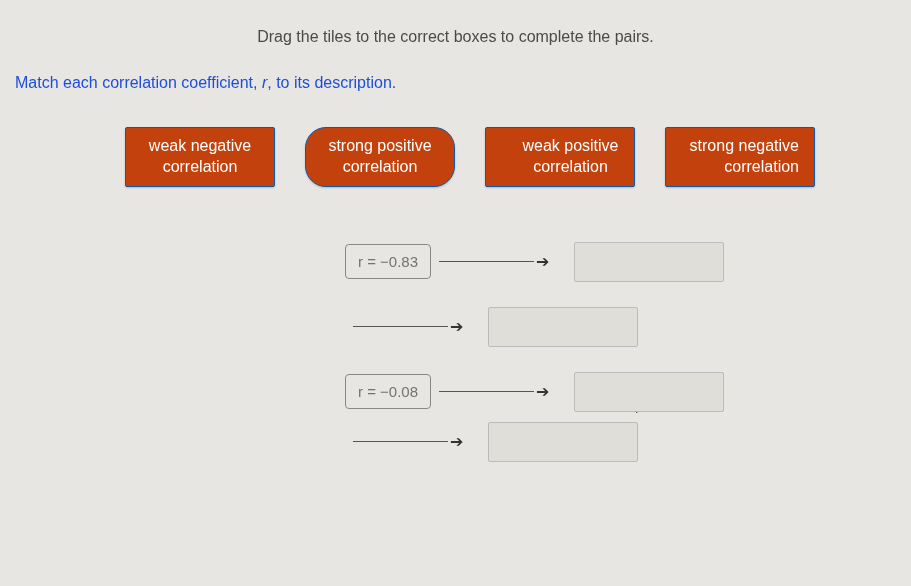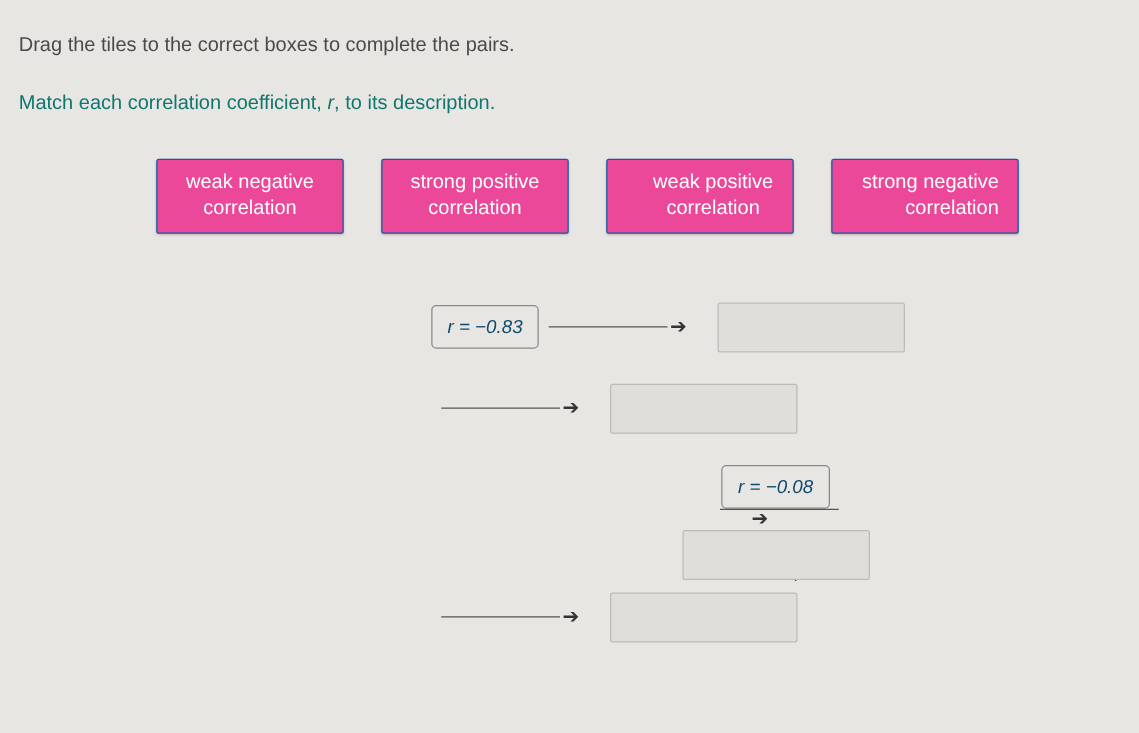--- a/index.html
+++ b/index.html
@@ -13,37 +13,38 @@
       width: 911px;
       height: 586px;
       padding: 20px 15px;
       color: #3a3a3a;
     }
     .instruction-1 {
       font-size: 16px;
       color: #4a4a4a;
       margin-bottom: 28px;
       margin-top: 8px;
+      text-align: center;
     }
     .instruction-2 {
       font-size: 16px;
-      color: #0f766e;
+      color: #1d4ed8;
       margin-bottom: 35px;
     }
     .italic {
       font-style: italic;
     }
     .tiles-row {
       display: flex;
       gap: 30px;
       padding-left: 110px;
       margin-bottom: 55px;
     }
     .tile {
-      background: #ec4899;
+      background: #c2410c;
       color: #fff;
       padding: 8px 15px;
       border: 1px solid #0d5aa7;
       border-radius: 2px;
       font-size: 16px;
       text-align: center;
       line-height: 1.3;
       cursor: move;
       min-width: 150px;
       box-shadow: 0 1px 2px rgba(0,0,0,0.2);
@@ -56,24 +57,23 @@
       align-items: center;
       margin-bottom: 25px;
       position: relative;
     }
     .r-box {
       border: 1px solid #888;
       border-radius: 4px;
       background: #e8e6e3;
       padding: 8px 12px;
       font-size: 15px;
-      color: #0c4a6e;
+      color: #737373;
       min-width: 80px;
       text-align: center;
-      font-style: italic;
     }
     .arrow-line {
       width: 95px;
       height: 1px;
       background: #555;
       margin-left: 8px;
       margin-right: 2px;
       position: relative;
     }
     .arrow-head {
@@ -104,21 +104,21 @@
 
 <div class="instruction-1">Drag the tiles to the correct boxes to complete the pairs.</div>
 
 <div class="instruction-2">
   <span>Match each correlation coefficient, </span><span class="italic">r</span><span>, to its description.</span>
 </div>
 
 <div class="tiles-row">
   <div class="tile" style="white-space: pre-line;">weak negative
 correlation</div>
-  <div class="tile" style="white-space: pre-line;">strong positive
+  <div class="tile" style="white-space: pre-line; border-radius: 21px;">strong positive
 correlation</div>
   <div class="tile" style="white-space: pre-line; padding-left: 36px;">weak positive
 correlation</div>
   <div class="tile" style="white-space: pre-line; text-align: right;">strong negative
 correlation</div>
 </div>
 
 <div class="matching-area">
 
   <div class="match-row">
@@ -127,21 +127,21 @@
     <div class="arrow-head">➔</div>
     <div class="drop-zone"></div>
   </div>
 
   <div class="match-row">
     <div class="arrow-line"></div>
     <div class="arrow-head">➔</div>
     <div class="drop-zone"></div>
   </div>
 
-  <div class="match-row" style="margin-bottom: 6px; flex-direction: column;">
+  <div class="match-row" style="margin-bottom: 6px;">
     <div class="r-box">r = −0.08</div>
     <div class="arrow-line"></div>
     <div class="arrow-head">➔</div>
     <div class="drop-zone"></div>
   </div>
 
   <div class="stray-r">r</div>
 
   <div class="match-row">
     <div class="arrow-line"></div>

